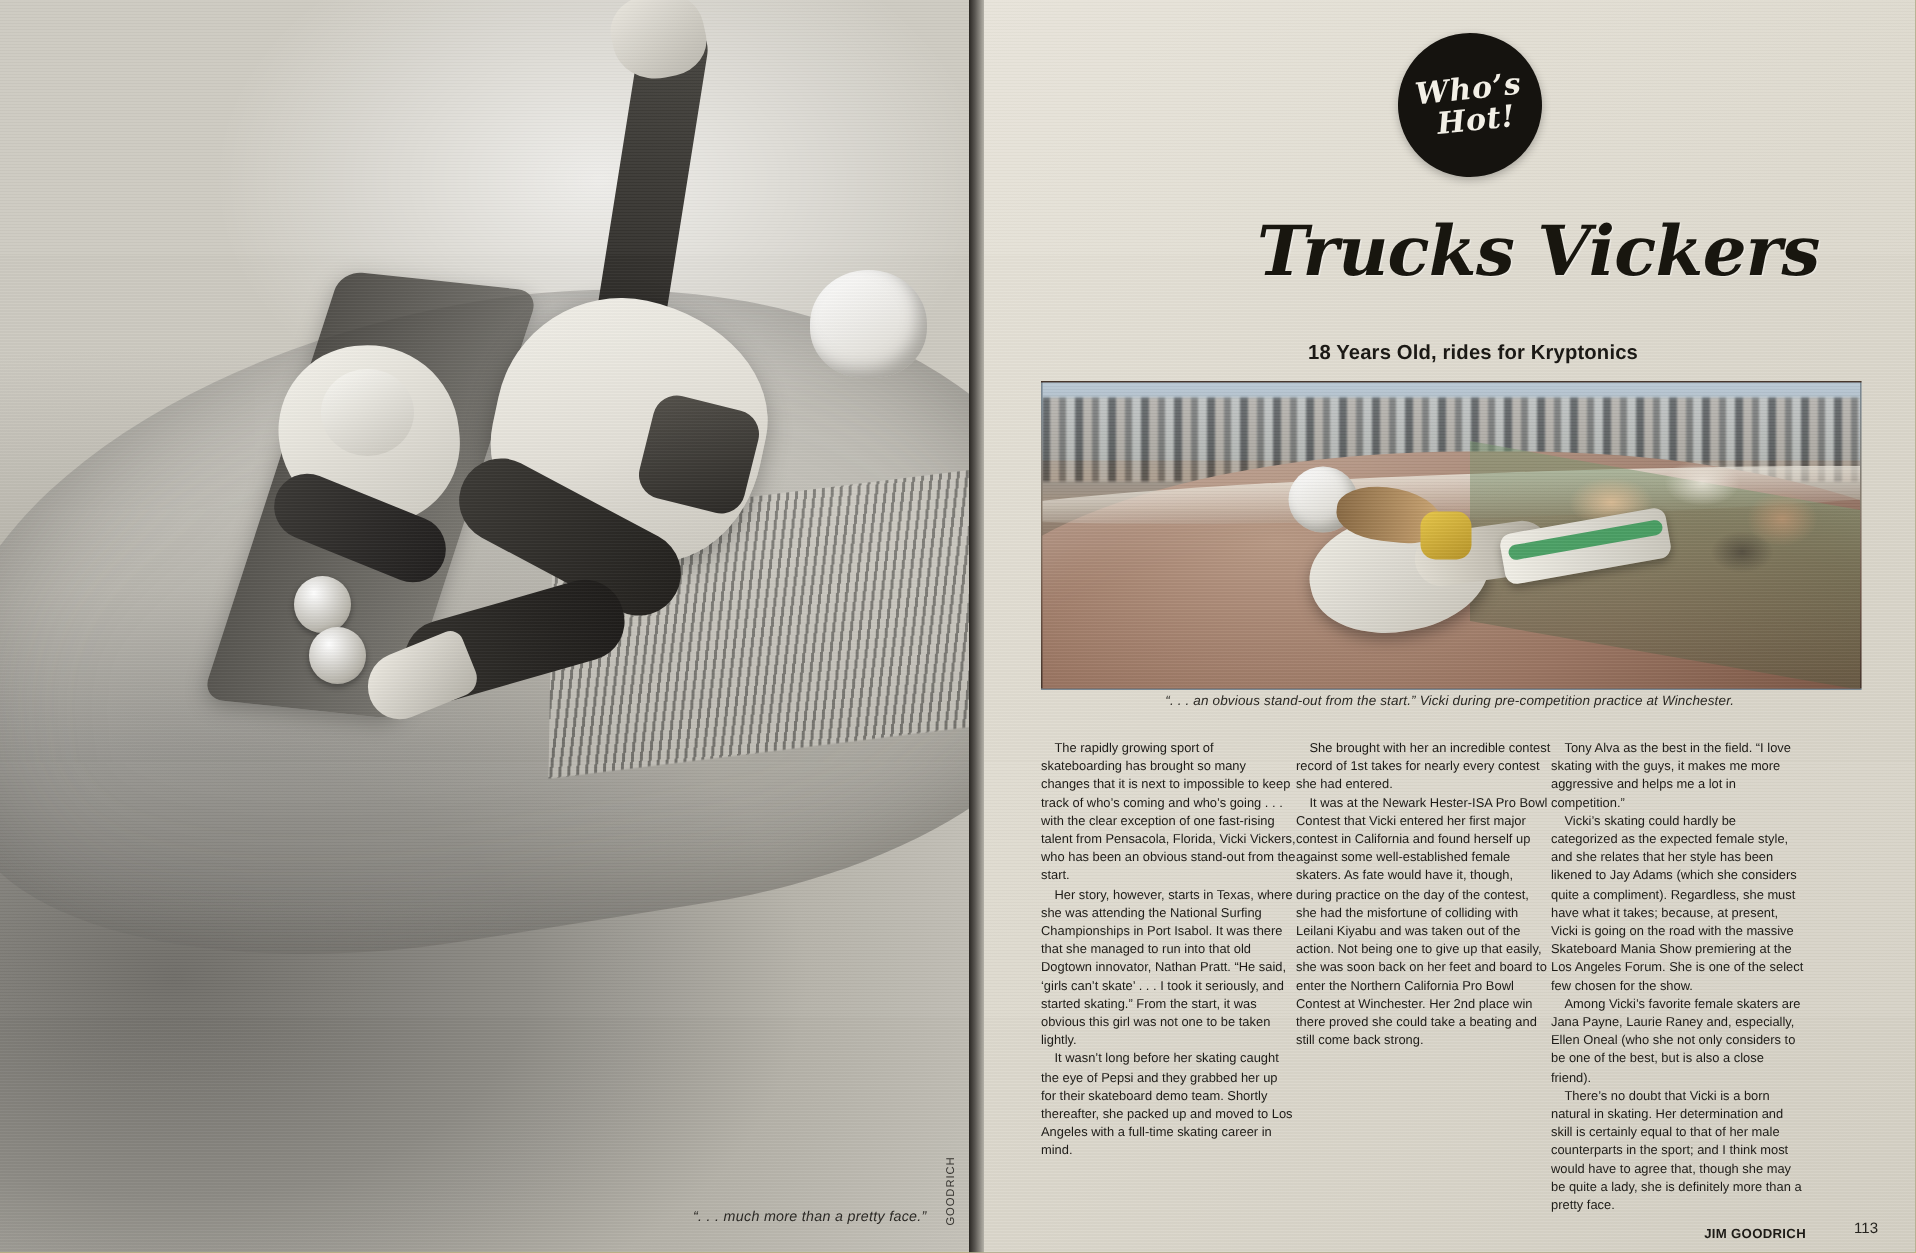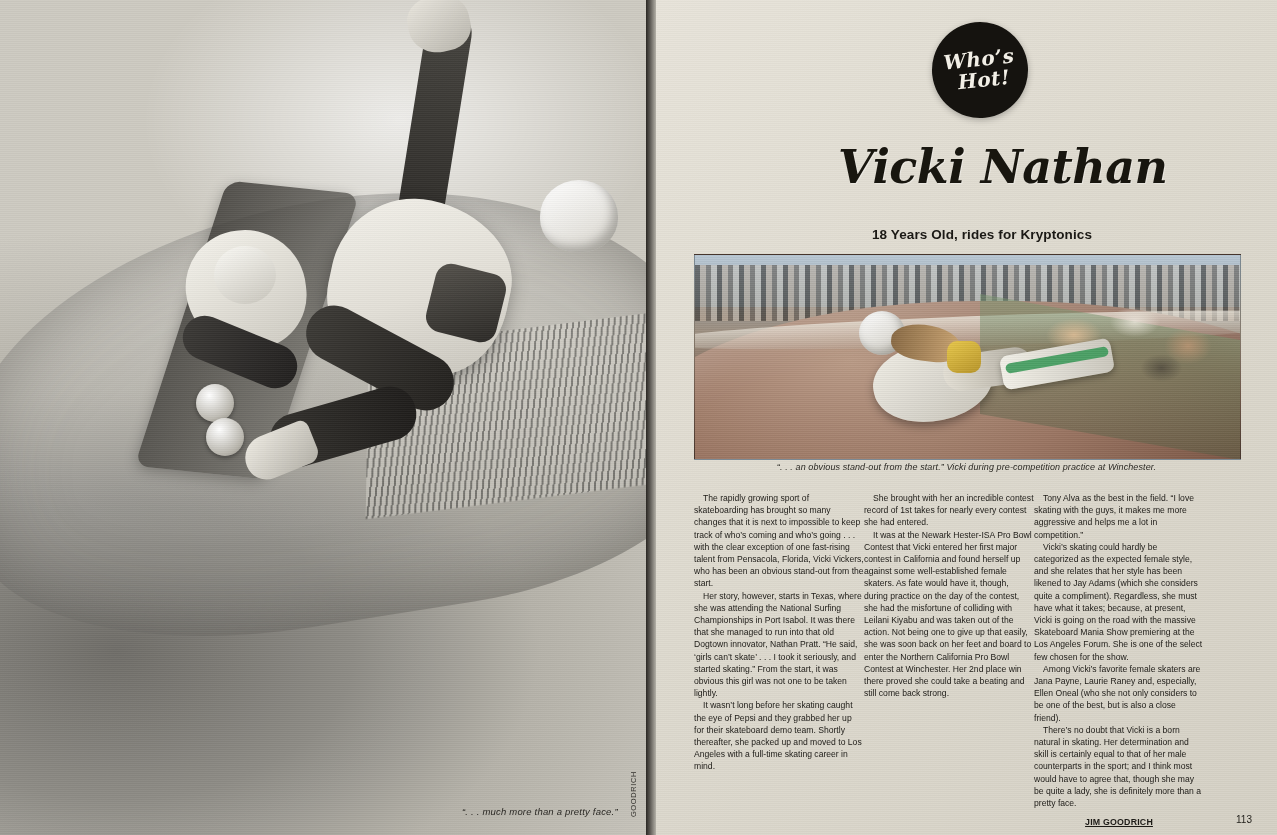--- a/index.html
+++ b/index.html
@@ -381,25 +381,24 @@
     color: #1d1b17;
     text-align: left;
   }
   .col p {
     margin: 0;
     text-indent: 9px;
   }
   .byline {
     margin-top: 7px !important;
     text-indent: 0 !important;
-    text-align: center;
+    text-align: right;
     font-weight: bold;
     font-size: 8.8px;
     letter-spacing: 0.2px;
-    text-decoration: underline;
   }
   .folio {
     position: absolute;
     right: 25px; bottom: 10px;
     font-size: 10px;
     font-weight: normal;
     color: #26241f;
   }
 </style>
 </head>
@@ -441,21 +440,21 @@
   <div class="gutter"></div>
 
   <div class="right-page">
     <div class="rp-grain"></div>
 
     <div class="whos-hot">
       <span class="l1">Who’s</span>
       <span class="l2">Hot!</span>
     </div>
 
-    <div class="headline">Vicki Nathan</div>
+    <div class="headline">Trucks Vickers</div>
     <div class="subhead">18 Years Old, rides for Kryptonics</div>
 
     <div class="photo2">
       <div class="p2-sky"></div>
       <div class="p2-crowd"></div>
       <div class="p2-bowl"></div>
       <div class="p2-lip"></div>
       <div class="p2-deckline"></div>
       <div class="p2-sitters"></div>
       <div class="p2-skater-body"></div>

